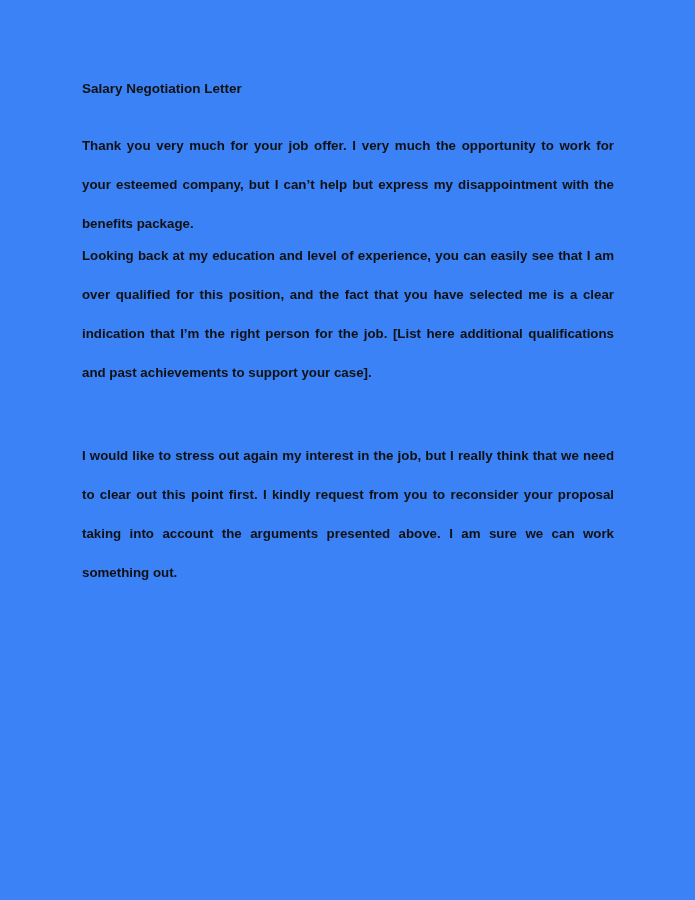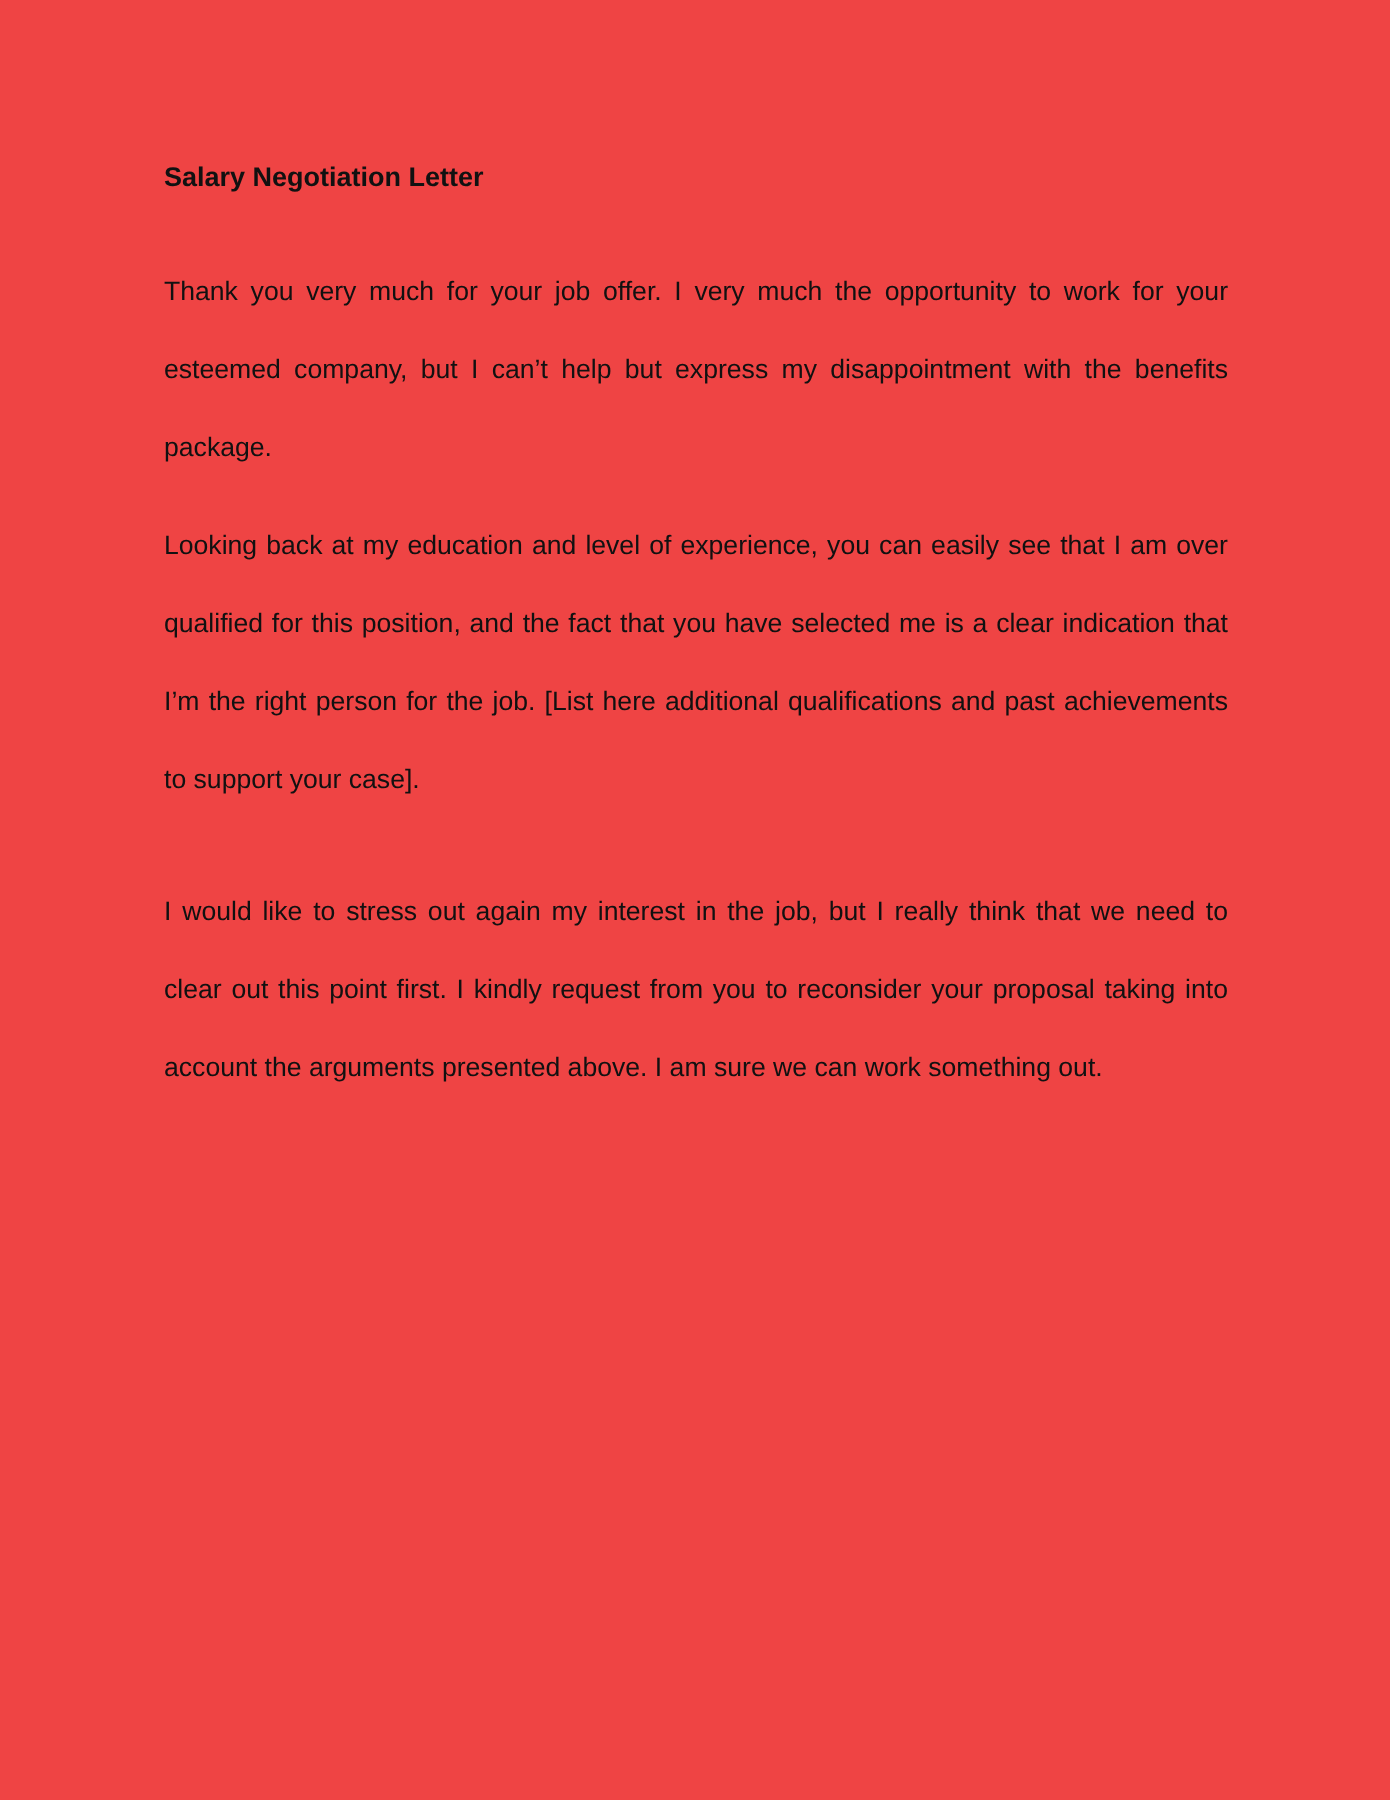--- a/index.html
+++ b/index.html
@@ -14,43 +14,44 @@
       overflow: hidden;
       font-family: "Liberation Sans", sans-serif;
       color: #111111;
     }
     .page {
       position: absolute;
       left: 0;
       top: 0;
       width: 695px;
       height: 900px;
-      background: #ef4444;
+      background: #3b82f6;
     }
     .title {
       position: absolute;
       left: 82px;
       top: 80px;
       font-size: 13.5px;
       font-weight: bold;
       line-height: 18px;
       margin: 0;
     }
     .para {
       position: absolute;
       left: 82px;
       width: 532px;
       margin: 0;
       font-size: 13.3px;
       line-height: 39px;
       text-align: justify;
       text-align-last: left;
+      font-weight: bold;
     }
     .p1 { top: 126px; }
-    .p2 { top: 253px; }
+    .p2 { top: 236px; }
     .p3 { top: 436px; }
   </style>
 </head>
 <body>
 
 <div class="page">
   <h1 class="title">Salary Negotiation Letter</h1>
   <p class="para p1">Thank you very much for your job offer. I very much the opportunity to work for your esteemed company, but I can’t help but express my disappointment with the benefits package.</p>
   <p class="para p2">Looking back at my education and level of experience, you can easily see that I am over qualified for this position, and the fact that you have selected me is a clear indication that I’m the right person for the job. [List here additional qualifications and past achievements to support your case].</p>
   <p class="para p3">I would like to stress out again my interest in the job, but I really think that we need to clear out this point first. I kindly request from you to reconsider your proposal taking into account the arguments presented above. I am sure we can work something out.</p>

